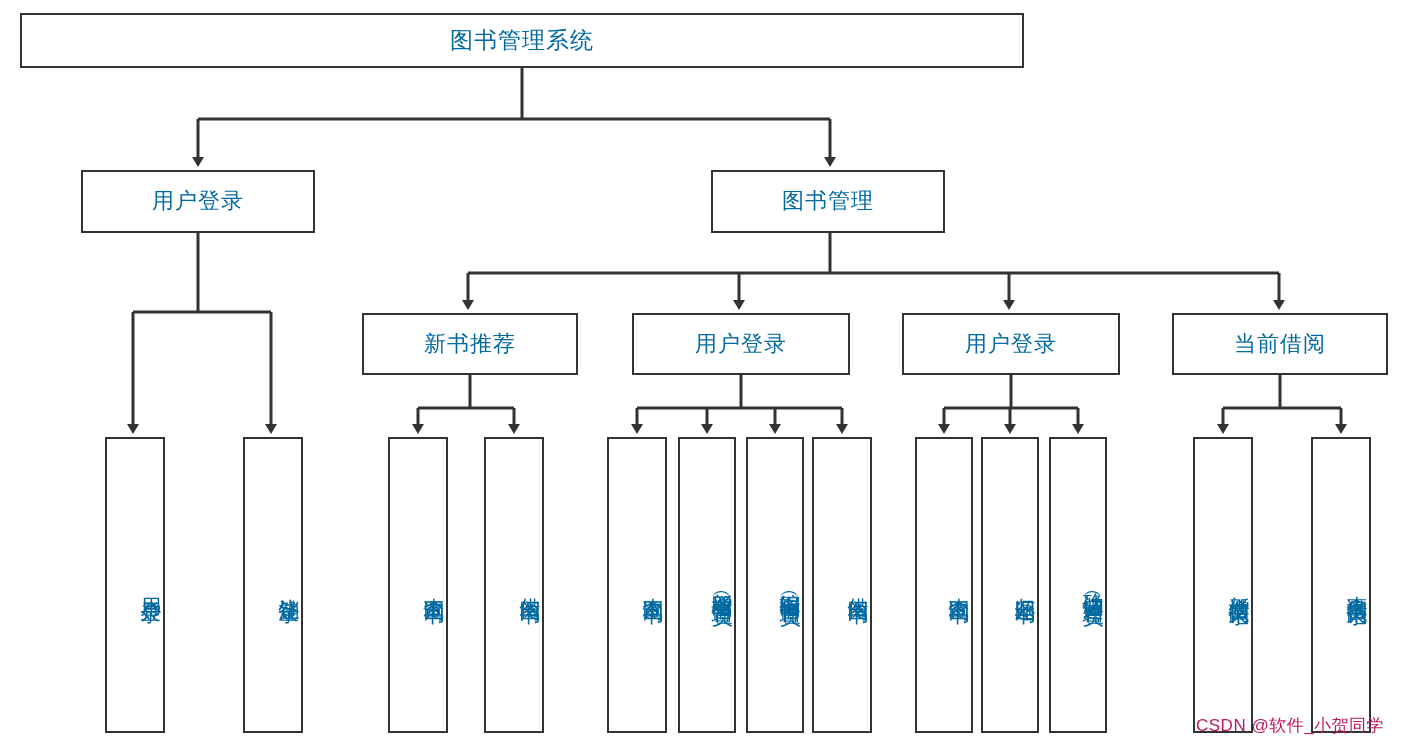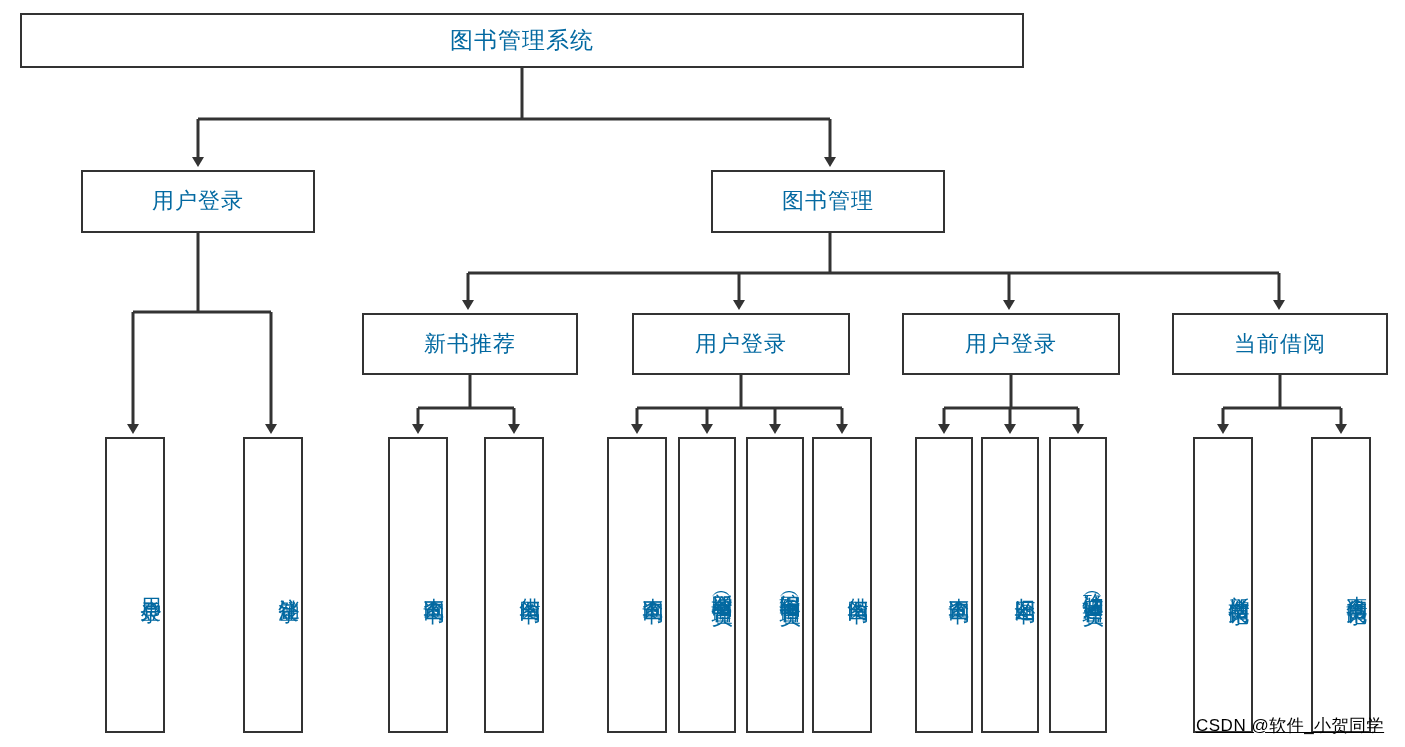--- a/index.html
+++ b/index.html
@@ -50,24 +50,23 @@
     align-items: flex-start;
     justify-content: center;
     overflow: hidden;
   }
   #root-node {
     font-size: 23px;
   }
   .watermark {
     position: absolute;
     font-size: 17px;
-    color: #000000;
+    color: #be185d;
     white-space: nowrap;
     letter-spacing: 0.5px;
-    text-decoration: underline;
   }
 </style>
 </head>
 <body>
 
 <div id="canvas">
 
   <svg id="wires" viewBox="0 0 1405 747" xmlns="http://www.w3.org/2000/svg">
     <defs>
       <marker id="arrow" markerWidth="10" markerHeight="12" refX="1" refY="6" orient="auto" markerUnits="userSpaceOnUse">

